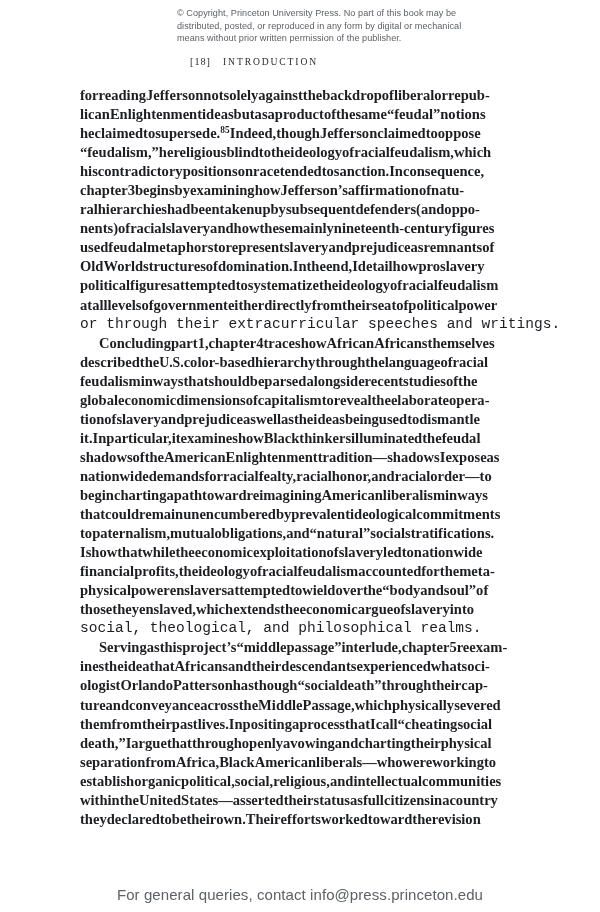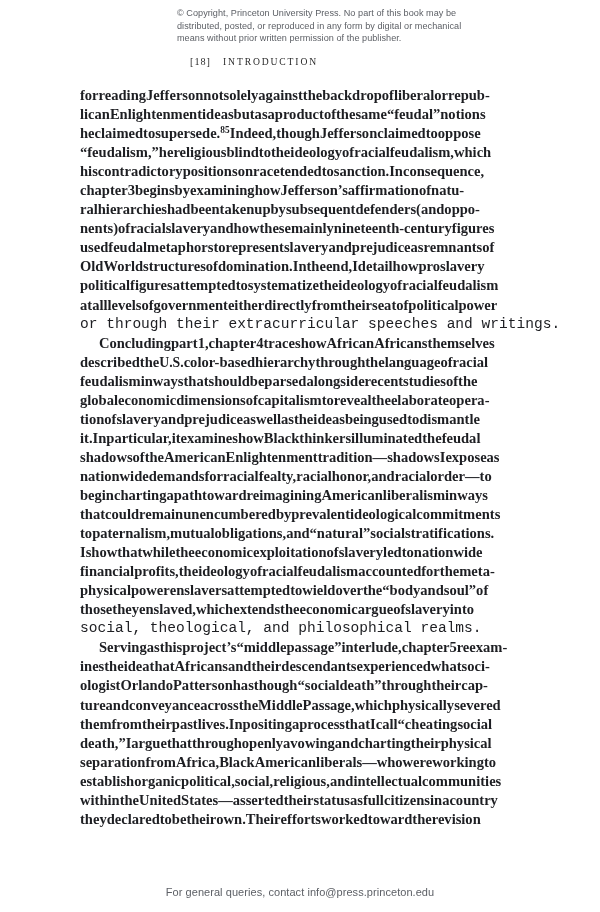--- a/index.html
+++ b/index.html
@@ -102,21 +102,21 @@
   }
 
   
   .footer {
     position: absolute;
     left: 0;
     top: 886px;
     width: 600px;
     text-align: center;
     font-family: "Liberation Sans", "DejaVu Sans", sans-serif;
-    font-size: 11px;
+    font-size: 15px;
     color: #5d6066;
     letter-spacing: 0.005em;
   }
 </style>
 </head>
 <body>
 
 <div class="page">
 
   <div class="copyright">

